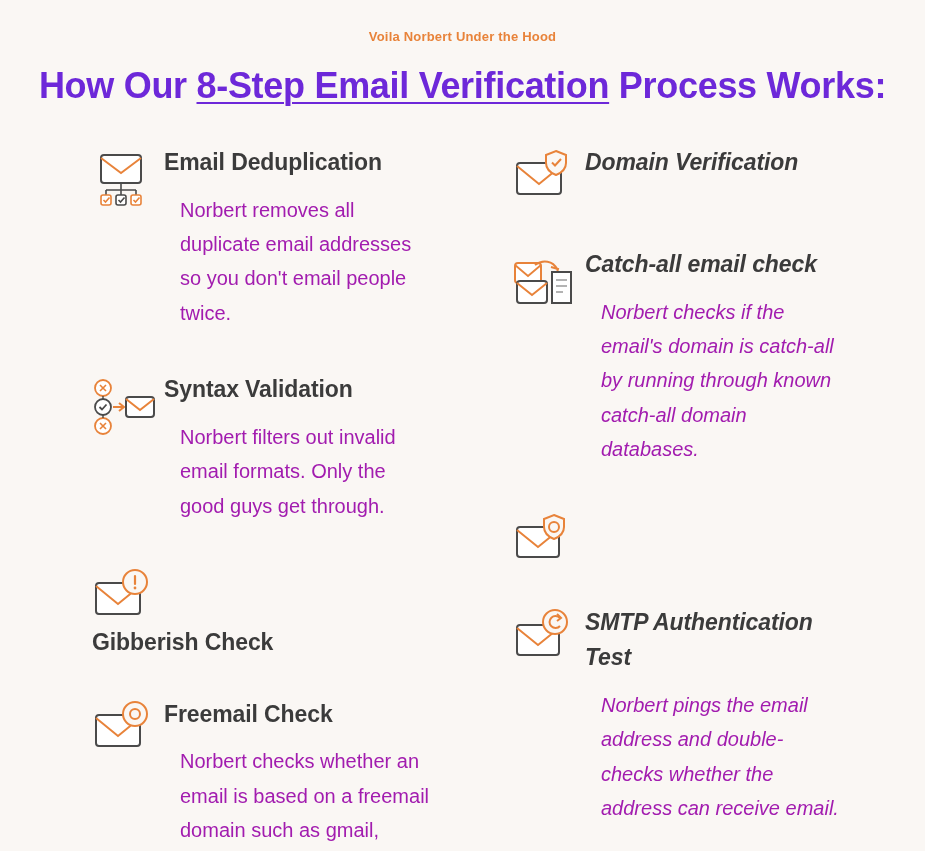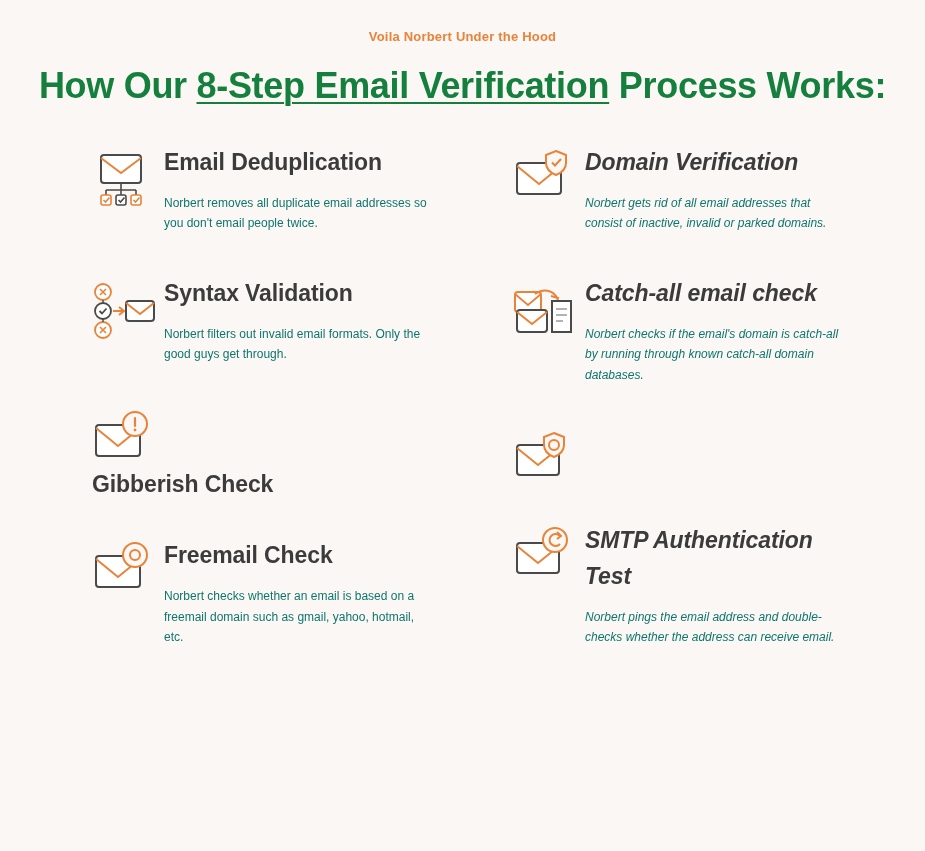--- a/index.html
+++ b/index.html
@@ -25,21 +25,21 @@
     color: #e8833a;
     font-size: 13px;
     font-weight: bold;
     letter-spacing: 0.2px;
     padding-top: 29px;
   }
   .headline {
     text-align: center;
     font-size: 36px;
     font-weight: bold;
-    color: #15803d;
+    color: #6d28d9;
     margin-top: 21px;
     letter-spacing: -0.3px;
     white-space: nowrap;
   }
   .headline .hl {
     text-decoration: underline;
     text-underline-offset: 4px;
     text-decoration-thickness: 2px;
   }
   .columns {
@@ -71,24 +71,24 @@
   }
   .item-title {
     font-size: 23px;
     font-weight: bold;
     color: #3b3b3b;
     line-height: 1.55;
     margin: 0;
     letter-spacing: -0.1px;
   }
   .item-desc {
-    font-size: 12px;
+    font-size: 20px;
     line-height: 1.72;
-    color: #0f766e;
-    margin: 12px 0 0 0;
+    color: #a21caf;
+    margin: 12px 0 0 16px;
   }
   .gap-1 { margin-bottom: 42px; }
   .gap-2 { margin-bottom: 36px; flex-direction: column; }
   svg { display: block; }
 </style>
 </head>
 <body>
 
 <div class="page">
 
@@ -180,21 +180,20 @@
         <div class="icon-wrap">
           <svg width="62" height="56" viewBox="0 0 62 56">
             <rect x="4" y="14" width="44" height="31" rx="3" fill="#fff" stroke="#4a4a4a" stroke-width="2"></rect>
             <path d="M4 17 L26 35 L48 17" fill="none" stroke="#e8833a" stroke-width="2"></path>
             <path d="M43 2 L53 6 L53 14 C53 20 48 24 43 26 C38 24 33 20 33 14 L33 6 Z" fill="#faf7f4" stroke="#e8833a" stroke-width="2"></path>
             <path d="M39 13.5 l3 3 l6 -6.5" fill="none" stroke="#e8833a" stroke-width="2"></path>
           </svg>
         </div>
         <div class="item-body">
           <h2 class="item-title">Domain Verification</h2>
-          <p class="item-desc">Norbert gets rid of all email addresses that consist of inactive, invalid or parked domains.</p>
         </div>
       </div>
 
       <div class="item gap-1">
         <div class="icon-wrap">
           <svg width="66" height="60" viewBox="0 0 66 60">
             <rect x="2" y="12" width="26" height="20" rx="3" fill="#fff" stroke="#e8833a" stroke-width="2"></rect>
             <path d="M2 14 L15 25 L28 14" fill="none" stroke="#e8833a" stroke-width="1.8"></path>
             <rect x="4" y="30" width="30" height="22" rx="3" fill="#fff" stroke="#4a4a4a" stroke-width="2"></rect>
             <path d="M4 32 L19 44 L34 32" fill="none" stroke="#e8833a" stroke-width="2"></path>

